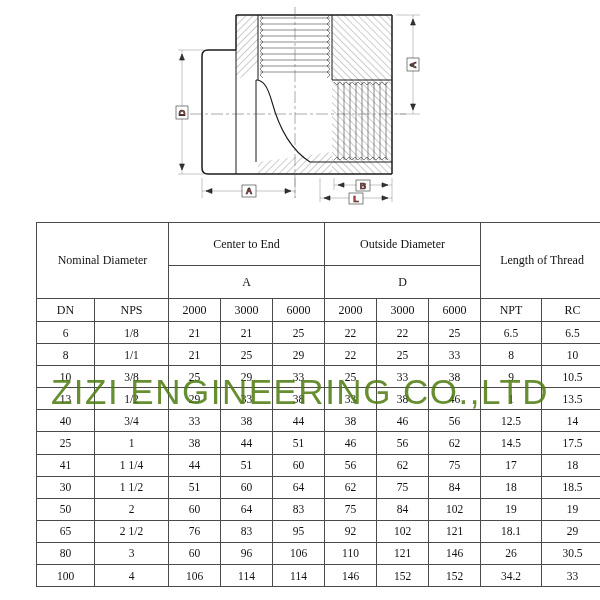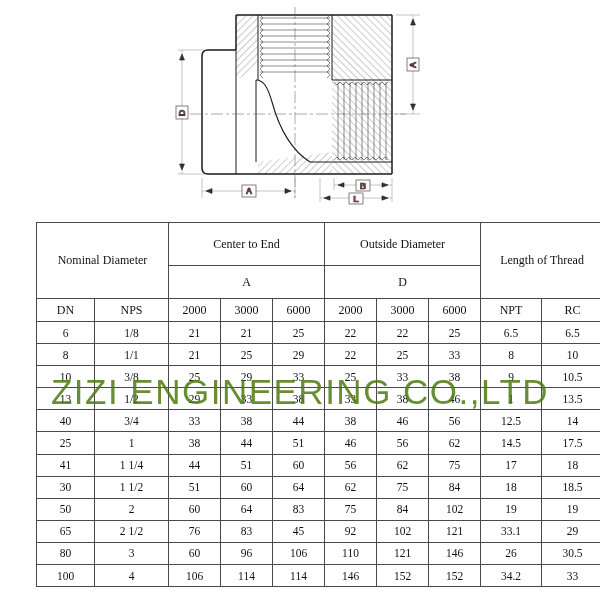--- a/index.html
+++ b/index.html
@@ -394,25 +394,25 @@
           <td>84</td>
           <td>102</td>
           <td>19</td>
           <td>19</td>
         </tr>
         <tr>
           <td>65</td>
           <td>2 1/2</td>
           <td>76</td>
           <td>83</td>
-          <td>45</td>
+          <td>95</td>
           <td>92</td>
           <td>102</td>
           <td>121</td>
-          <td>33.1</td>
+          <td>18.1</td>
           <td>29</td>
         </tr>
         <tr>
           <td>80</td>
           <td>3</td>
           <td>60</td>
           <td>96</td>
           <td>106</td>
           <td>110</td>
           <td>121</td>

